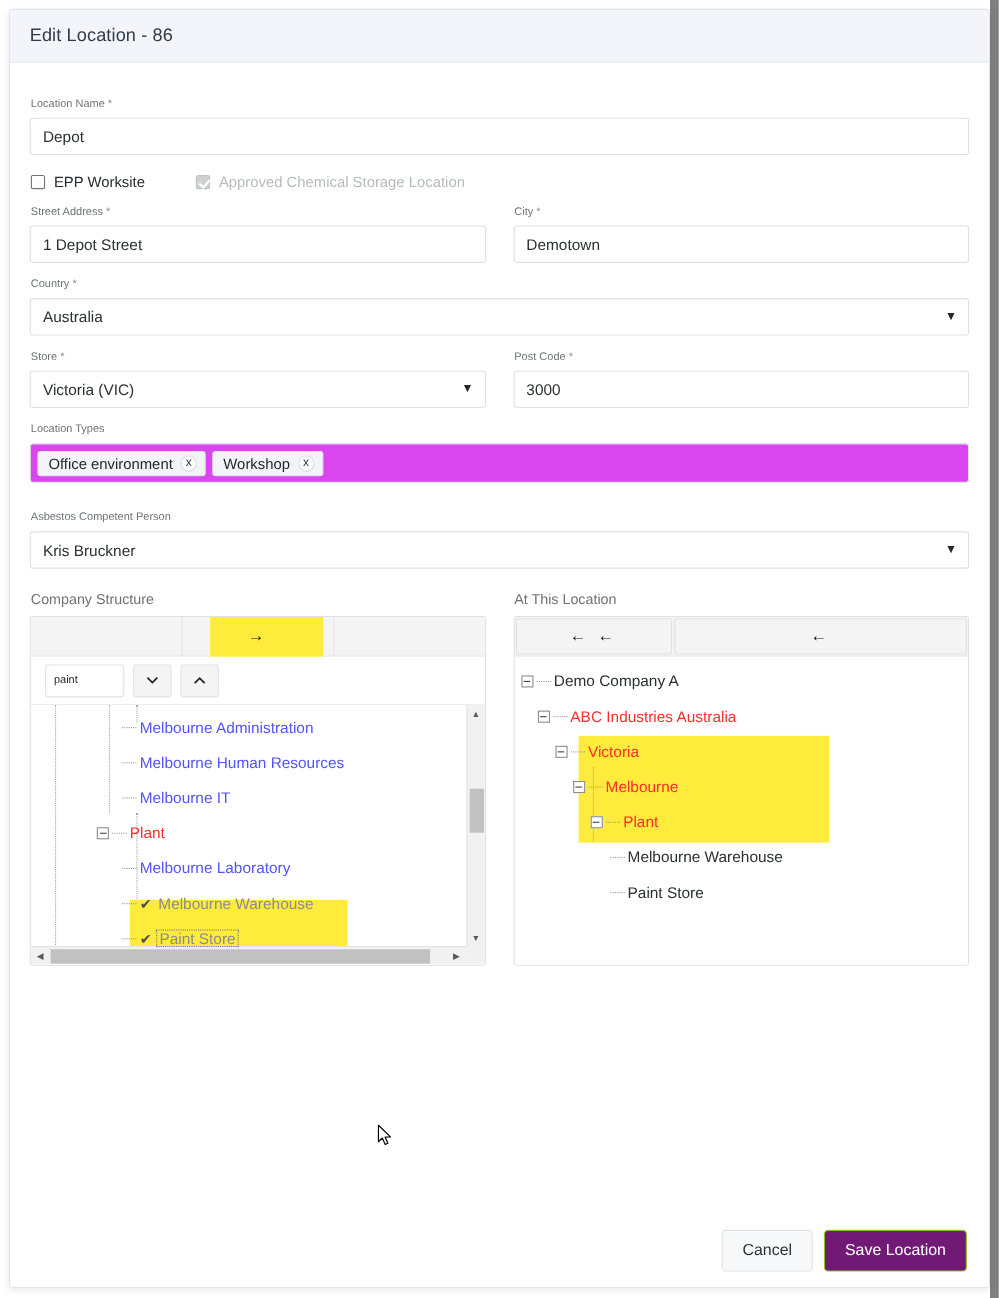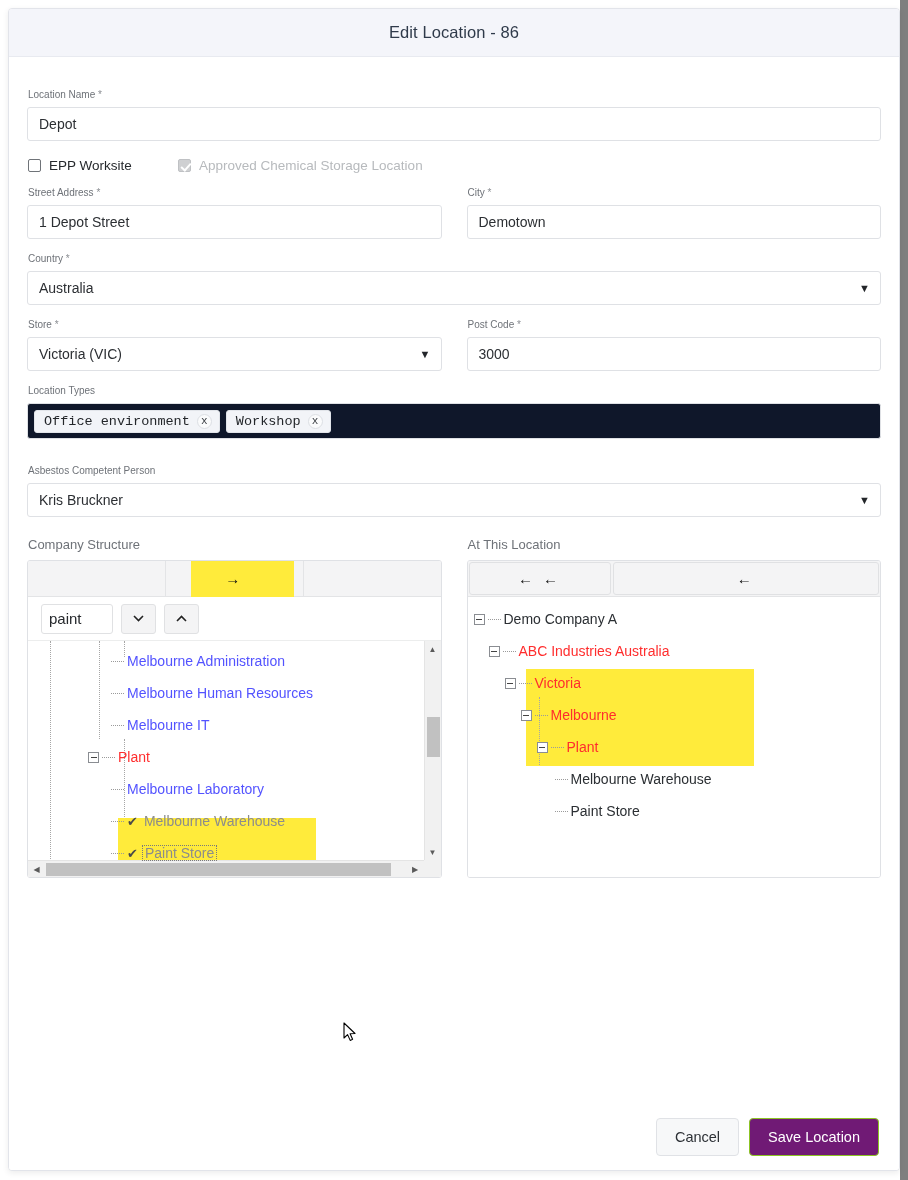--- a/index.html
+++ b/index.html
@@ -41,21 +41,20 @@
     box-shadow: 0 2px 6px rgba(0,0,0,0.08);
     overflow: hidden;
   }
   .modal-header {
     height: 48px;
     background: #f4f5fa;
     border-bottom: 1px solid #e8eaf0;
     display: flex;
     align-items: center;
     padding: 0 18px;
-    justify-content: center;
   }
   .modal-title {
     font-size: 16.5px;
     color: #2f3a4a;
     font-weight: 400;
     letter-spacing: .1px;
   }
   .modal-body {
     padding: 18px 18px 0 18px;
     height: 1048px;
@@ -143,27 +142,26 @@
   }
   .chk-label { color: #26292d; }
   .chk-label.disabled { color: #b7babd; }
 
   
   .token-field {
     width: 100%;
     min-height: 36px;
     border: 1px solid #dfe1e5;
     border-radius: 3px;
-    background: #0f172a;
+    background: #d946ef;
     padding: 0 6px;
     display: flex;
     gap: 6px;
     align-items: center;
     flex-wrap: wrap;
-    font-family: Liberation Mono, monospace;
   }
   .token {
     display: inline-flex;
     align-items: center;
     gap: 7px;
     background: #f2f4f8;
     border: 1px solid #e2e5ea;
     border-radius: 3px;
     padding: 3px 7px 3px 9px;
     font-size: 13.5px;
@@ -248,21 +246,21 @@
     border-bottom: 1px solid #eceded;
     background: #fff;
     position: relative;
     z-index: 2;
   }
   .search-input {
     width: 72px;
     height: 30px;
     border: 1px solid #e0e1e3;
     border-radius: 3px;
-    font-size: 15px;
+    font-size: 10px;
     padding: 0 7px;
     color: #26292d;
     font-family: "Liberation Sans", sans-serif;
     background: #fff;
   }
   .nav-btn {
     width: 35px; height: 30px;
     border: 1px solid #e0e1e3;
     background: #f4f4f5;
     border-radius: 3px;

